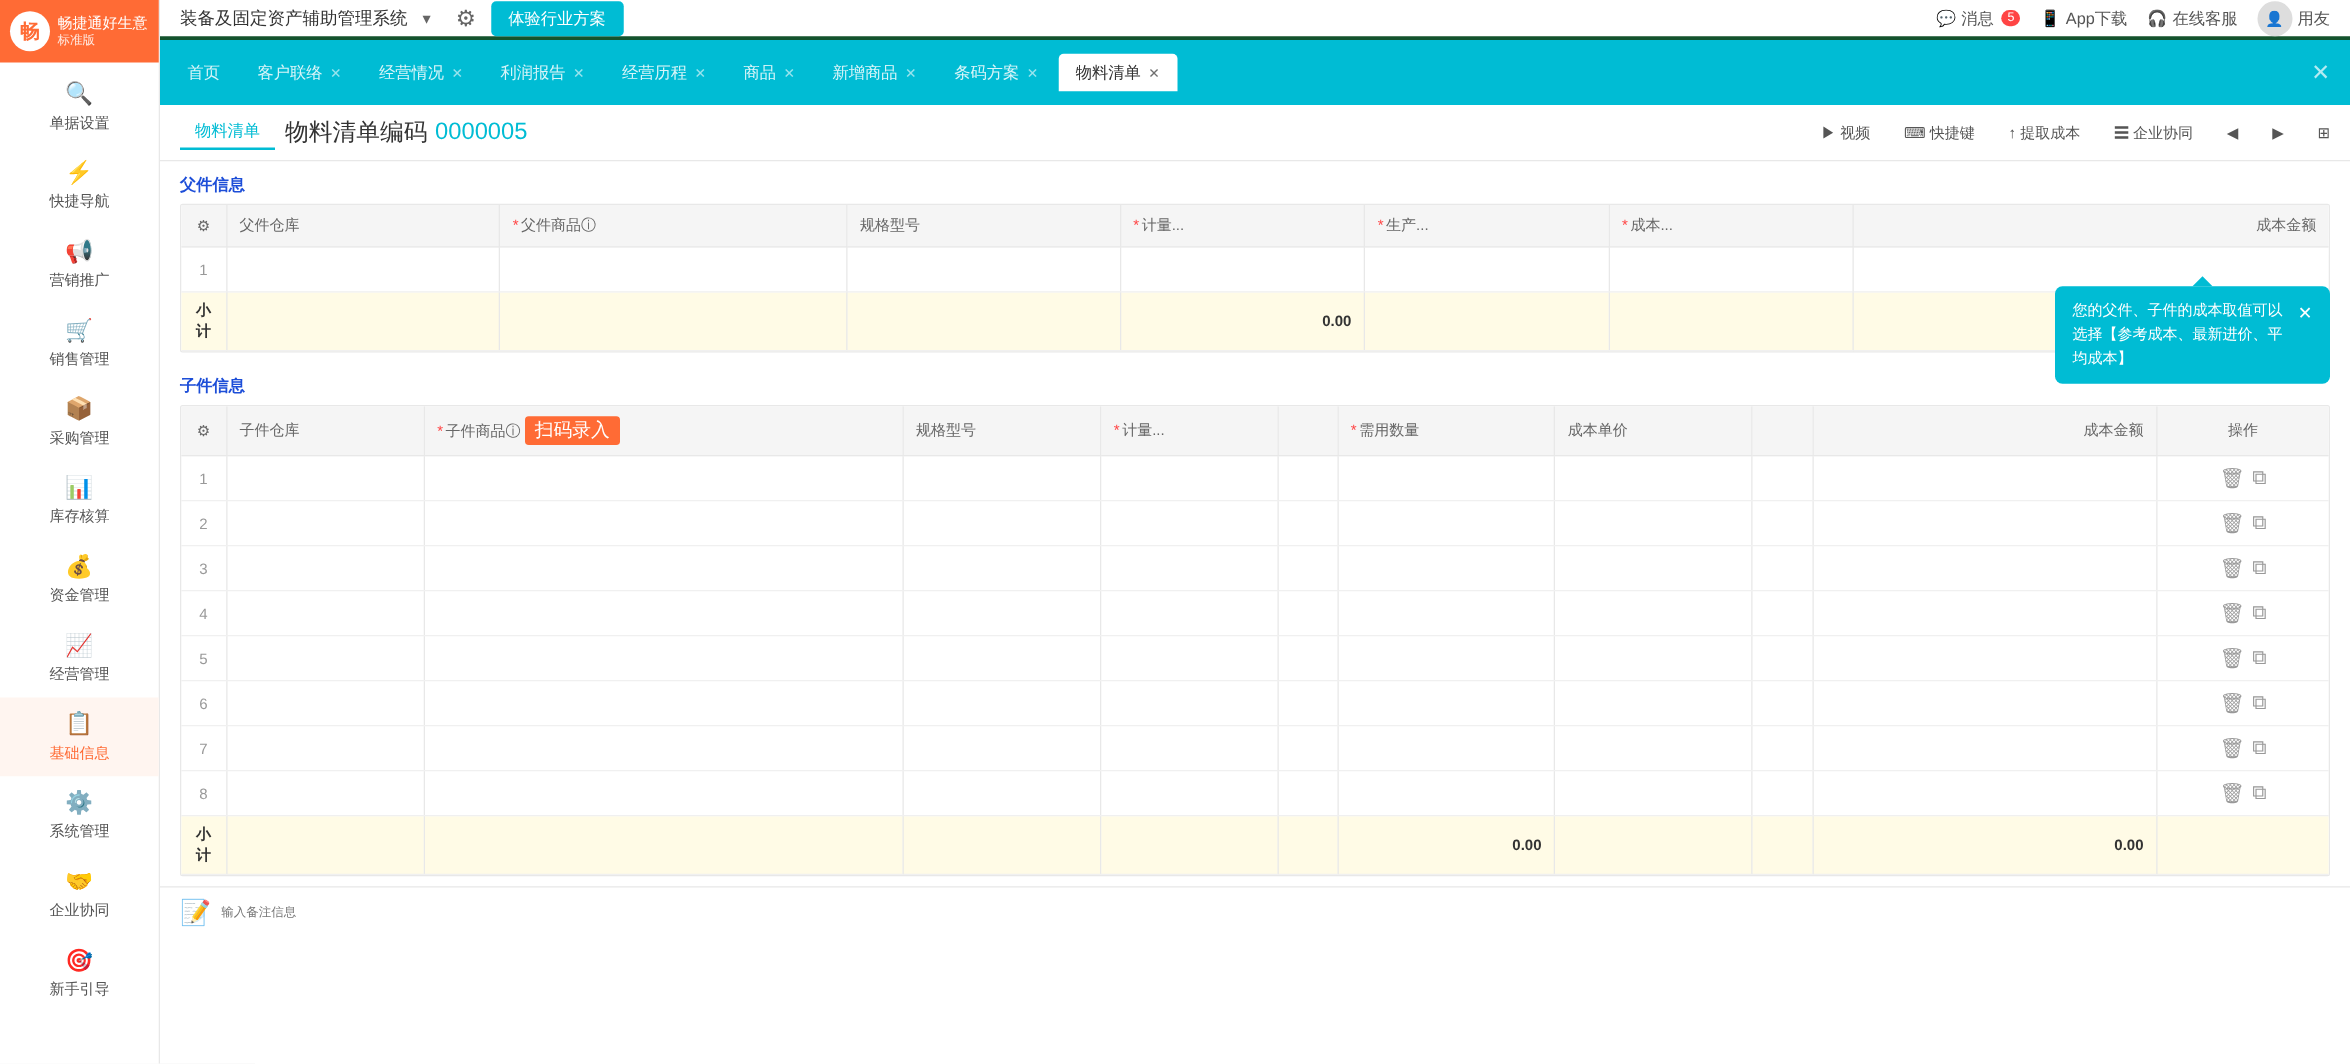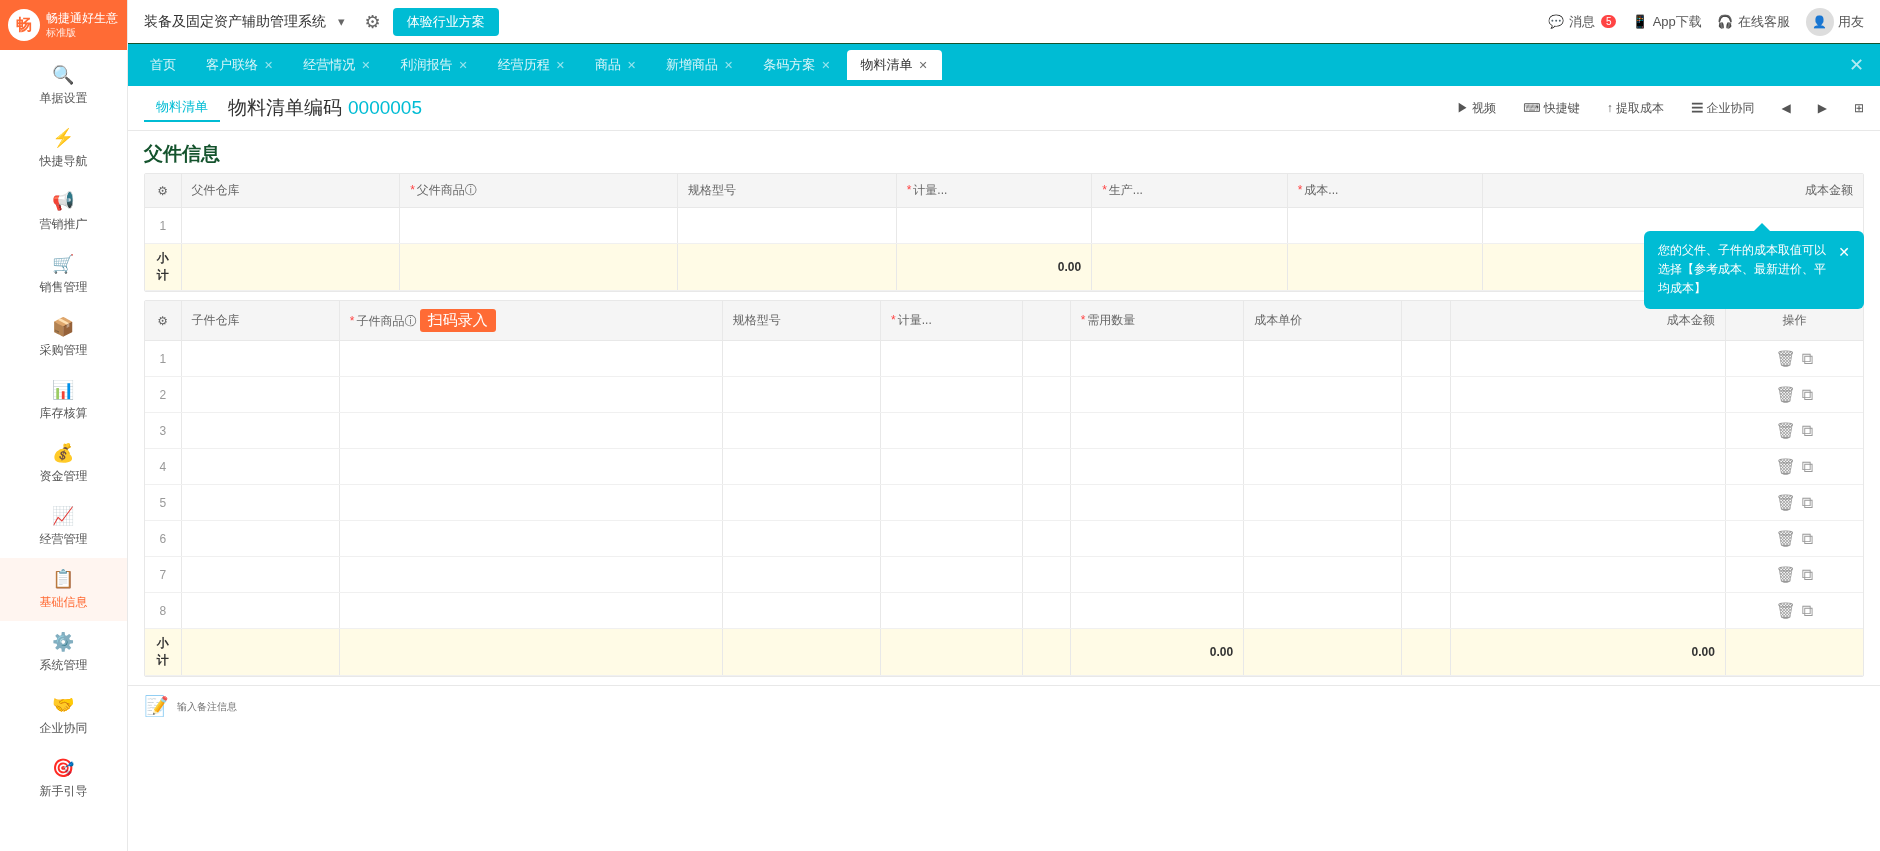--- a/index.html
+++ b/index.html
@@ -37,39 +37,39 @@
       font-size: 12px;
     }
     .sidebar-item.active { background: #fff5f0; color: #ff6b35; }
     .sidebar-item .icon { font-size: 18px; }
 
     
     .main { flex: 1; display: flex; flex-direction: column; overflow: hidden; }
 
     
     .topbar {
-      height: 44px; background: #fff; border-bottom: 1px solid #14532d;
+      height: 32px; background: #fff; border-bottom: 3px solid #14532d;
       display: flex; align-items: center; padding: 0 16px; gap: 12px;
     }
     .topbar-btn {
       background: #00bcd4; color: #fff; border: none; padding: 5px 14px;
       border-radius: 4px; cursor: pointer; font-size: 13px;
     }
     .topbar-settings { font-size: 18px; color: #666; cursor: pointer; margin-left: 8px; }
     .topbar-right { display: flex; align-items: center; gap: 16px; margin-left: auto; }
     .topbar-right-item { display: flex; align-items: center; gap: 4px; color: #555; font-size: 13px; cursor: pointer; }
     .badge {
       background: #f44; color: #fff; border-radius: 10px; font-size: 10px;
       padding: 1px 5px; margin-left: 2px;
     }
     .user-avatar { width: 28px; height: 28px; background: #ddd; border-radius: 50%; display: flex; align-items: center; justify-content: center; font-size: 12px; }
 
     
     .tabbar {
-      background: #00bcd4; display: flex; align-items: center; height: 42px;
+      background: #00bcd4; display: flex; align-items: center; height: 52px;
       padding: 0 8px; gap: 2px; flex-shrink: 0;
     }
     .tab {
       padding: 6px 14px; color: rgba(255,255,255,0.85); cursor: pointer;
       border-radius: 4px 4px 0 0; font-size: 13px; display: flex; align-items: center; gap: 6px;
       white-space: nowrap;
     }
     .tab.active { background: #fff; color: #333; }
     .tab-close { font-size: 11px; opacity: 0.7; }
 
@@ -89,21 +89,21 @@
       border-bottom: 2px solid transparent;
     }
     .sub-header-tab.active { color: #00bcd4; border-bottom: 2px solid #00bcd4; }
     .sub-header-code { display: flex; align-items: center; gap: 6px; font-size: 19px; color: #333; }
     .sub-header-actions { margin-left: auto; display: flex; align-items: center; gap: 27px; color: #555; font-size: 12px; cursor: pointer; }
     .sub-header-actions span { display: flex; align-items: center; gap: 3px; }
 
     
     .section { padding: 0 16px 8px; }
     .section-title {
-      font-size: 19px; font-weight: bold; color: #14532d; padding: 10px 0 6px;
+      font-size: 13px; font-weight: bold; color: #1d4ed8; padding: 10px 0 6px;
     }
 
     
     .table-wrap { border: 1px solid #e8e8e8; border-radius: 2px; overflow: hidden; }
     table { width: 100%; border-collapse: collapse; font-size: 12px; }
     thead tr { background: #f5f5f5; }
     th {
       padding: 8px 10px; text-align: left; color: #666; font-weight: normal;
       border-right: 1px solid #e8e8e8; border-bottom: 1px solid #e8e8e8;
       white-space: nowrap;
@@ -342,20 +342,21 @@
               <td></td>
               <td></td>
               <td style="text-align:right;">0.00</td>
             </tr>
           </tbody>
         </table>
       </div>
     </div>
 
     <div class="section">
+      <div class="section-title">子件信息</div>
       <div class="table-wrap">
         <table>
           <thead>
             <tr>
               <th class="gear-col">⚙</th>
               <th>子件仓库</th>
               <th>
                 <span class="required-star">*</span>子件商品ⓘ
                 <button class="scan-btn">扫码录入</button>
               </th>

